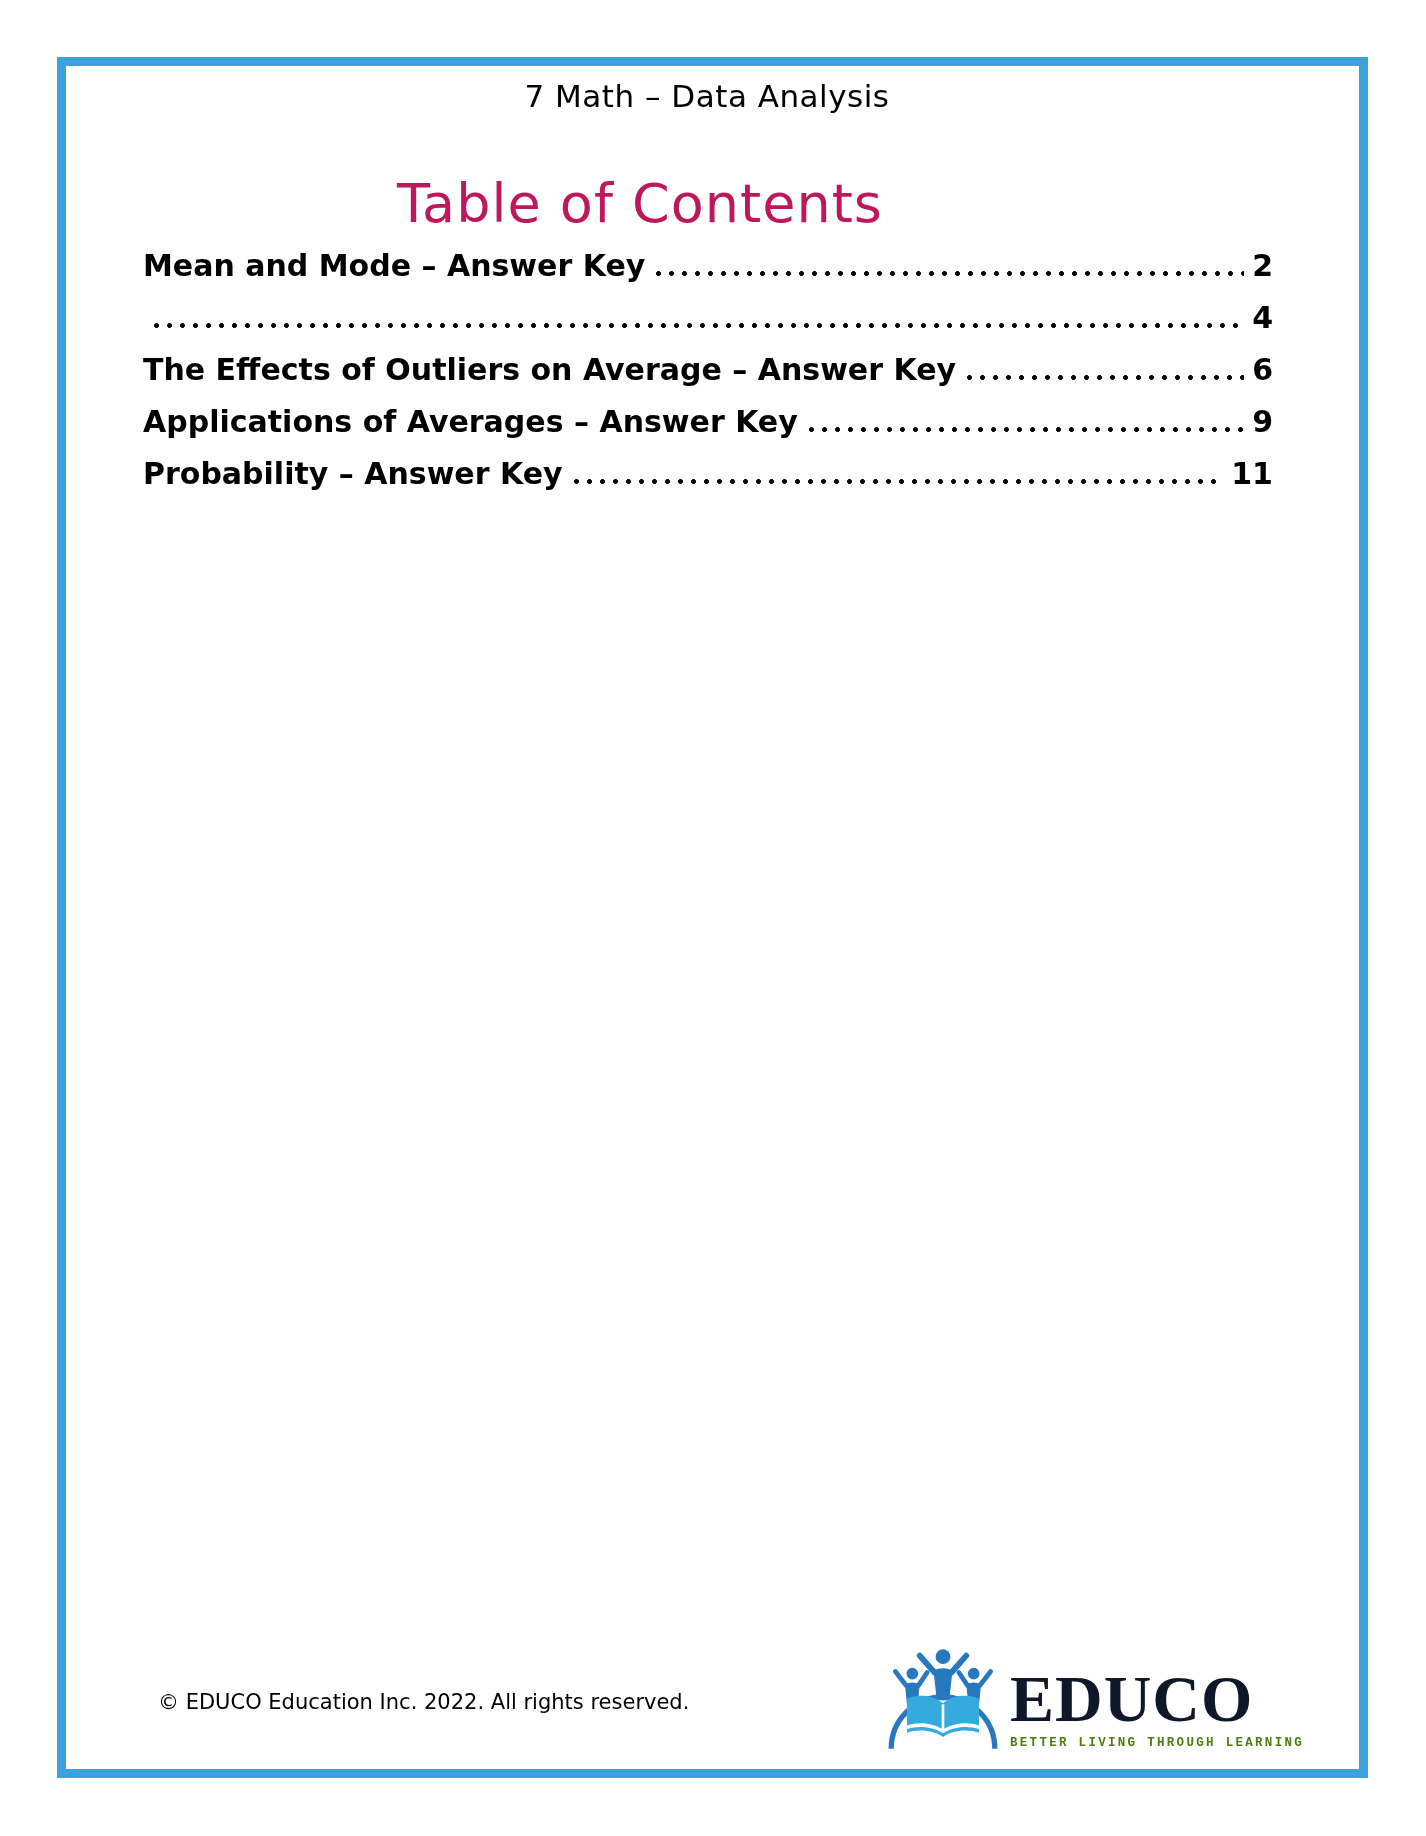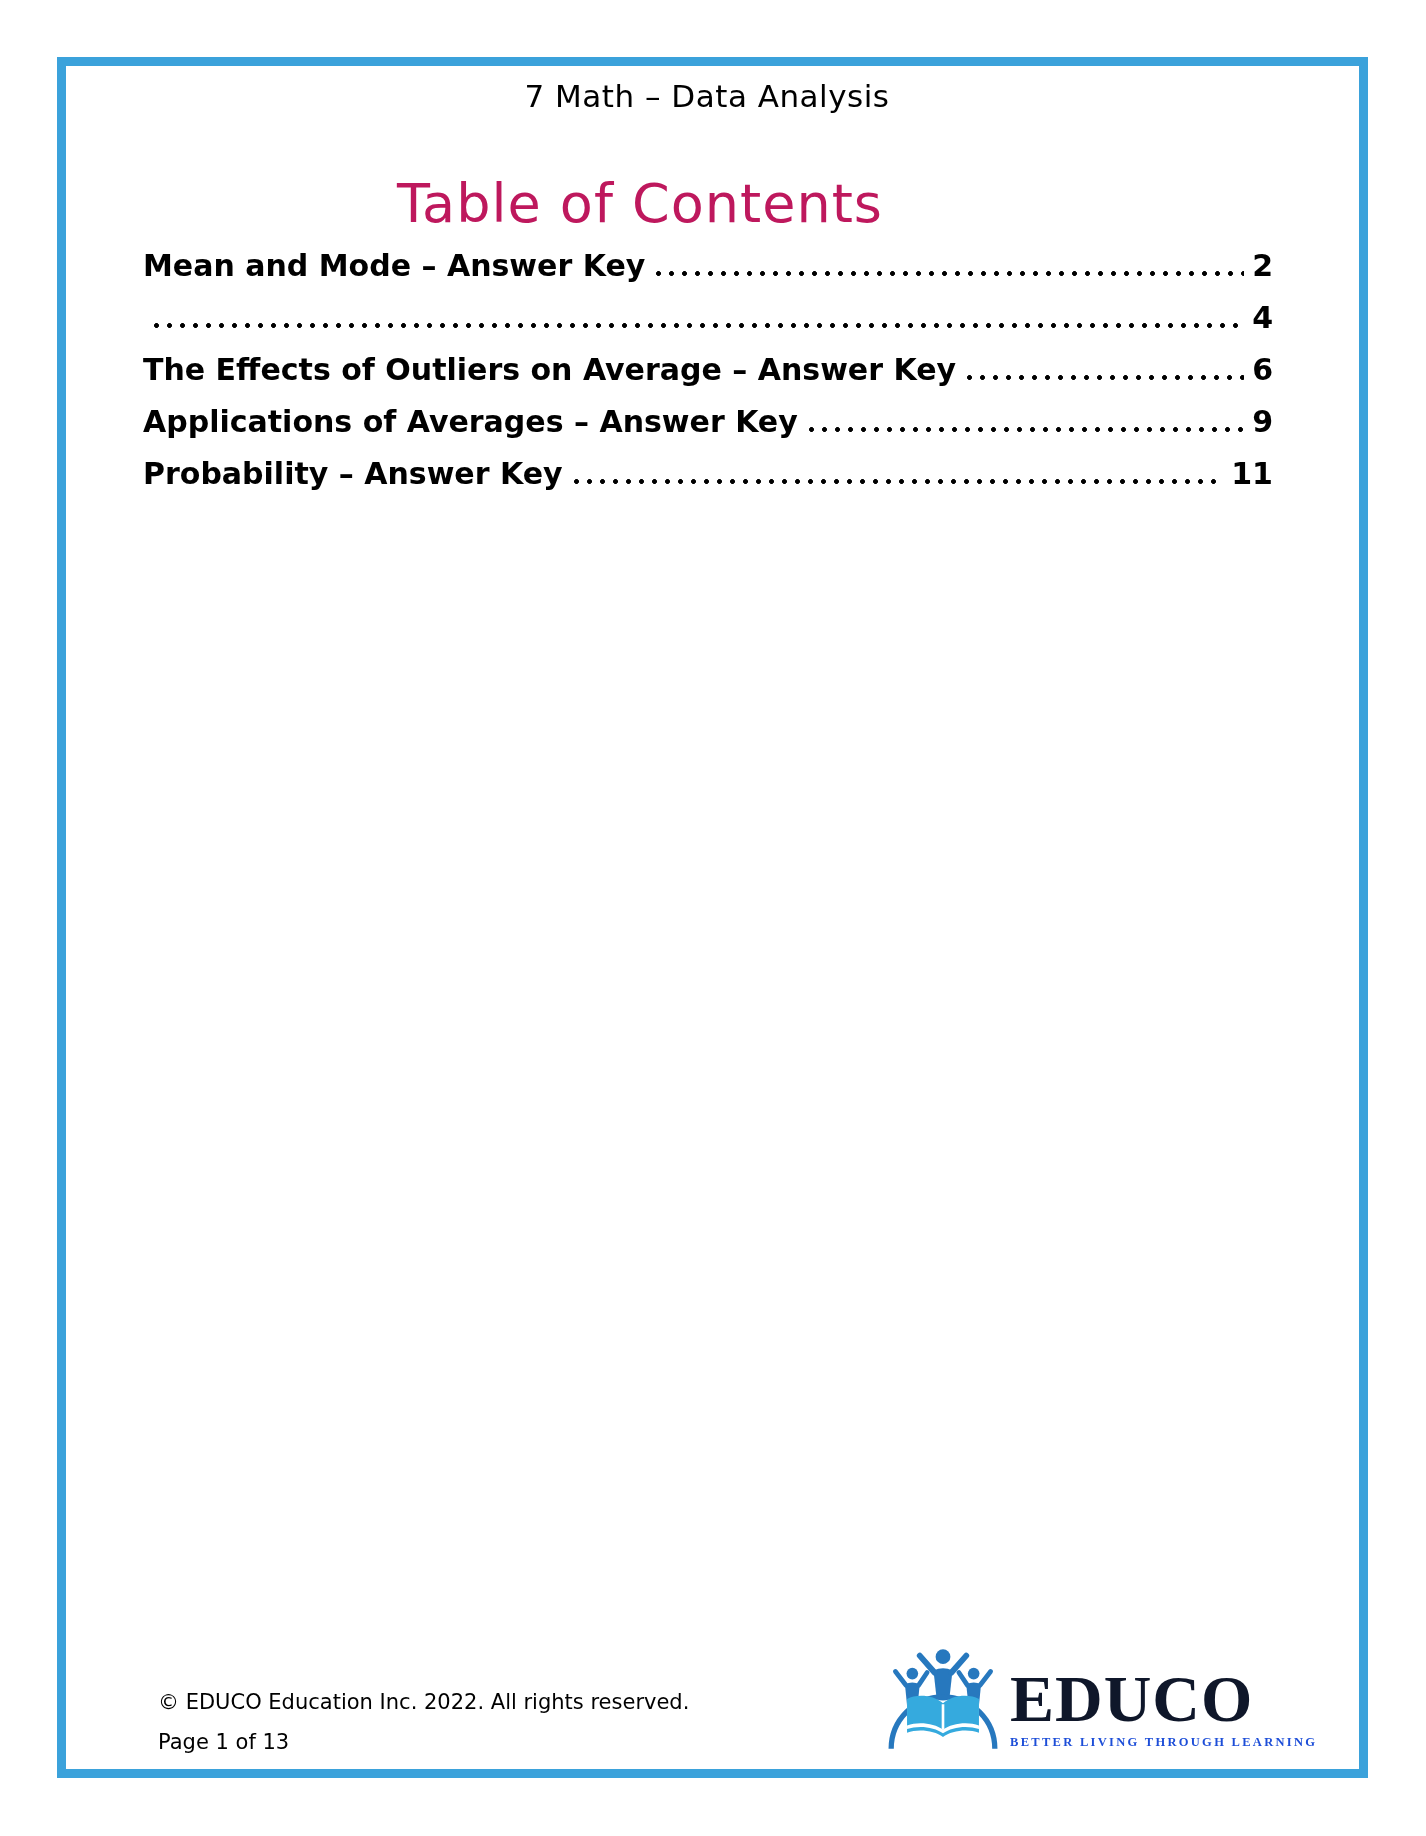--- a/index.html
+++ b/index.html
@@ -104,25 +104,25 @@
   }
   .logo-wordmark {
     font-family: Liberation Serif, serif;
     font-weight: bold;
     font-size: 66px;
     line-height: 0.95;
     color: #0f172a;
     letter-spacing: 1px;
   }
   .logo-tagline {
-    font-family: Liberation Serif, serif;
+    font-family: Liberation Mono, monospace;
     font-weight: 600;
     font-size: 12.5px;
     letter-spacing: 2.3px;
-    color: #1d4ed8;
+    color: #4d7c0f;
     margin-top: 5px;
     white-space: nowrap;
   }
 </style>
 </head>
 <body>
 
 <div class="page-frame"></div>
 
 <div class="doc-header">7 Math – Data Analysis</div>
@@ -151,21 +151,20 @@
   </div>
   <div class="toc-row">
     <span>Probability – Answer Key</span>
     <span class="toc-leader"></span>
     <span class="toc-page">11</span>
   </div>
 </div>
 
 <div class="footer-text">
   <div>© EDUCO Education Inc. 2022. All rights reserved.</div>
-  <div>Page 1 of 13</div>
 </div>
 
 <div class="logo">
   <svg class="logo-emblem" viewBox="0 0 110 104" xmlns="http://www.w3.org/2000/svg" aria-hidden="true">
 
     <g fill="#2778BE" stroke="none">
       <circle cx="55" cy="11" r="7"></circle>
       <path d="M46 24 Q55 20 64 24 L61 51 Q55 54 49 51 Z"></path>
       <circle cx="26" cy="27" r="5.5"></circle>
       <path d="M19 37 Q26 34 33 37 L31 57 Q26 59 21 57 Z"></path>

